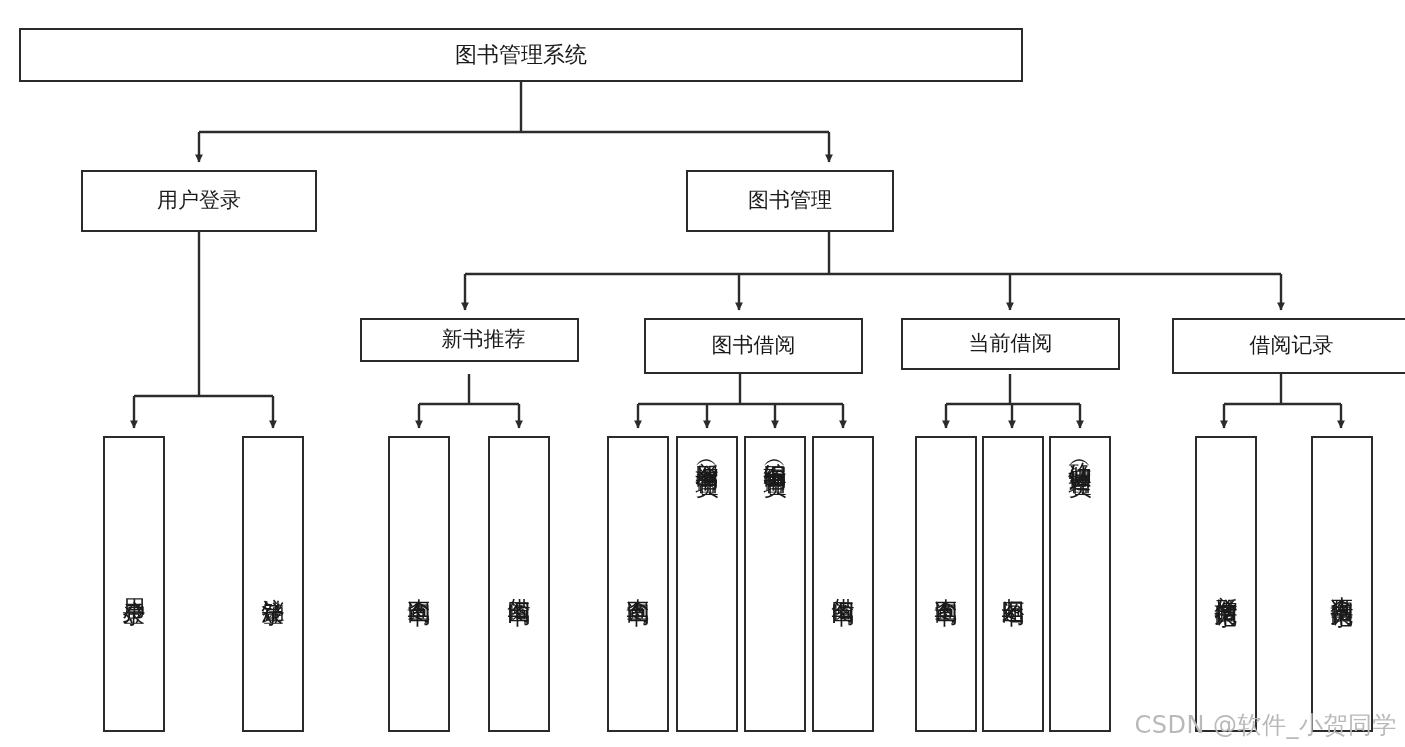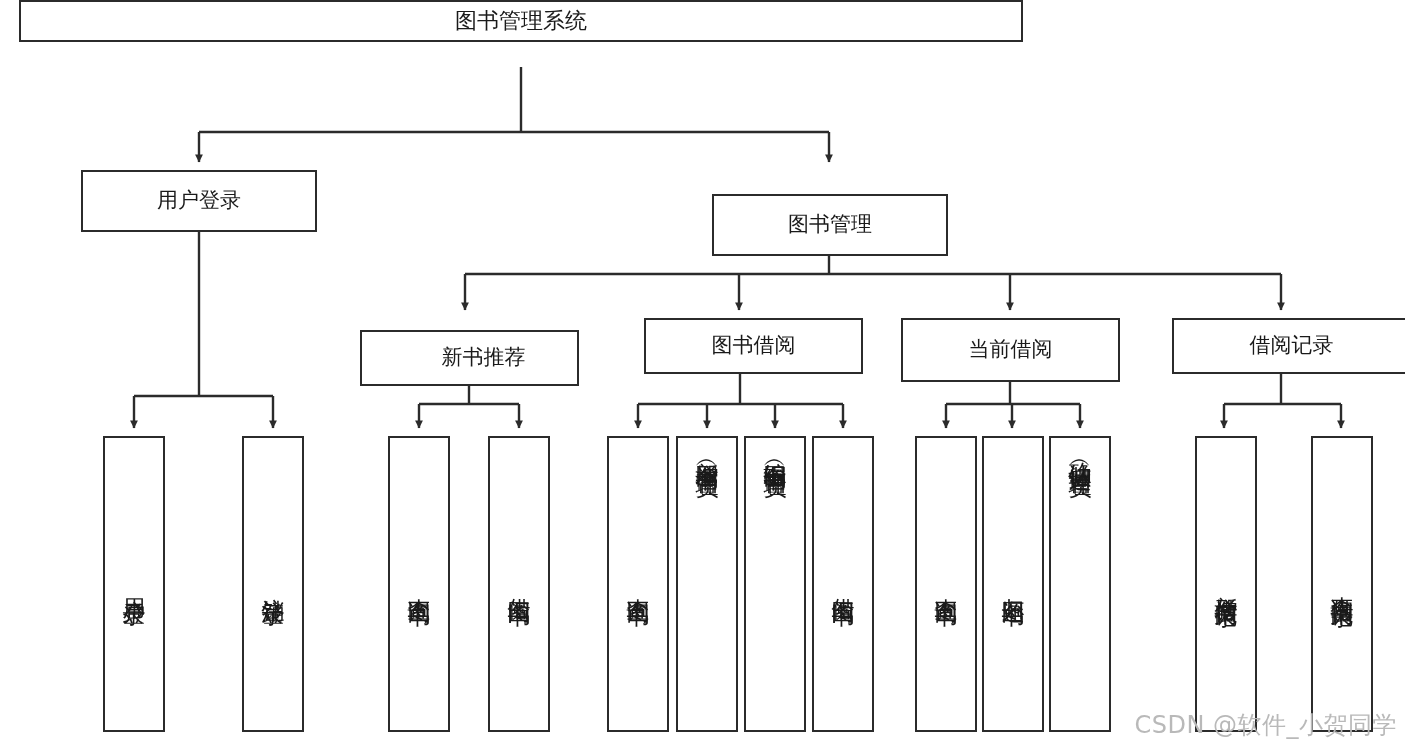--- a/index.html
+++ b/index.html
@@ -121,38 +121,38 @@
       <path d="M1012,404 L1012,428" marker-end="url(#arrow)"></path>
       <path d="M1080,404 L1080,428" marker-end="url(#arrow)"></path>
 
       <path d="M1281,374 L1281,404"></path>
       <path d="M1224,404 L1341,404"></path>
       <path d="M1224,404 L1224,428" marker-end="url(#arrow)"></path>
       <path d="M1341,404 L1341,428" marker-end="url(#arrow)"></path>
     </g>
   </svg>
 
-  <div class="node root" style="left:19px; top:0; width:1004px; height:42px;">
+  <div class="node root" style="left:19px; top:28px; width:1004px; height:54px;">
     <span class="label">图书管理系统</span>
   </div>
 
   <div class="node l1" style="left:81px; top:170px; width:236px; height:62px;">
     <span class="label">用户登录</span>
   </div>
-  <div class="node l1" style="left:712px; top:170px; width:236px; height:62px;margin-top:24px;">
+  <div class="node l1" style="left:686px; top:170px; width:208px; height:62px;">
     <span class="label">图书管理</span>
   </div>
 
-  <div class="node l2" style="left:360px; top:330px; width:219px; height:56px;padding-left:28px;">
+  <div class="node l2" style="left:360px; top:318px; width:219px; height:44px;padding-left:28px;">
     <span class="label">新书推荐</span>
   </div>
   <div class="node l2" style="left:644px; top:318px; width:219px; height:56px;">
     <span class="label">图书借阅</span>
   </div>
-  <div class="node l2" style="left:901px; top:318px; width:219px; height:64px;">
+  <div class="node l2" style="left:901px; top:318px; width:219px; height:52px;">
     <span class="label">当前借阅</span>
   </div>
   <div class="node l2" style="left:1172px; top:318px; width:239px; height:56px;">
     <span class="label">借阅记录</span>
   </div>
 
   <div class="node leaf mid" style="left:103px; top:436px; width:62px; height:296px;">
     <span class="label">用户登录</span>
   </div>
   <div class="node leaf mid" style="left:242px; top:436px; width:62px; height:296px;">

